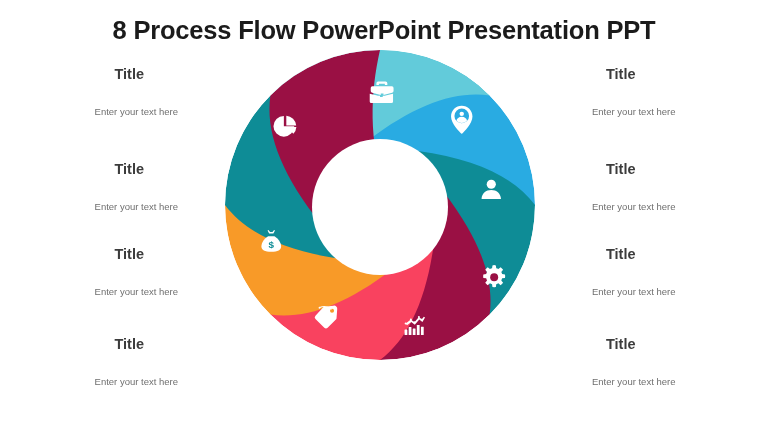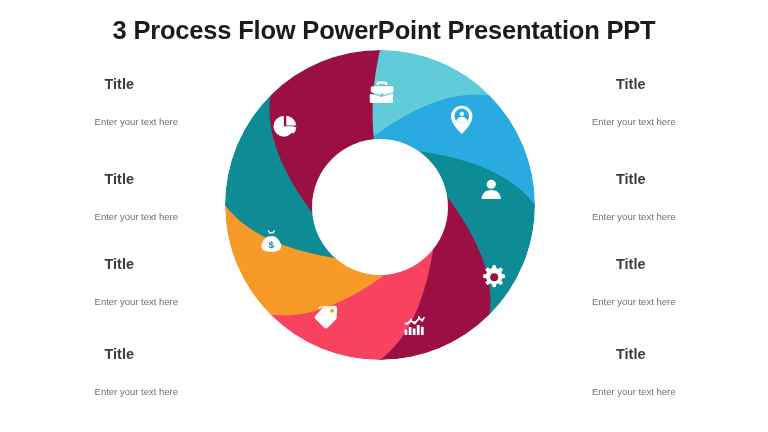--- a/index.html
+++ b/index.html
@@ -34,21 +34,21 @@
     width:178px;
   }
   .label-block.left{ left:10px; text-align:right; }
   .label-block.right{ left:580px; text-align:left; }
 
   .lbl-title{
     font-size:14.5px;
     font-weight:bold;
     color:#3c3c3c;
     line-height:1.1;
-    margin:14px;
+    margin:4px;
   }
   .lbl-sub{
     font-size:9.5px;
     font-weight:normal;
     color:#6f6f6f;
     line-height:1.1;
     margin-top:24px;
   }
   .label-block.left  .lbl-title{ padding-right:40px; }
   .label-block.left  .lbl-sub  { padding-right:10px; }
@@ -63,21 +63,21 @@
   }
   #wheel svg{display:block;width:316px;height:316px;}
   .seg{ stroke:none; }
   .icon-glyph{ fill:#ffffff; }
 </style>
 </head>
 <body>
 
 <div id="slide">
 
-  <div id="deck-title">3 Process Flow PowerPoint Presentation PPT</div>
+  <div id="deck-title">8 Process Flow PowerPoint Presentation PPT</div>
 
   <div class="label-block left" style="top:63px;">
     <div class="lbl-title">Title</div>
     <div class="lbl-sub">Enter your text here</div>
   </div>
   <div class="label-block left" style="top:158px;">
     <div class="lbl-title">Title</div>
     <div class="lbl-sub">Enter your text here</div>
   </div>
   <div class="label-block left" style="top:243px;">

